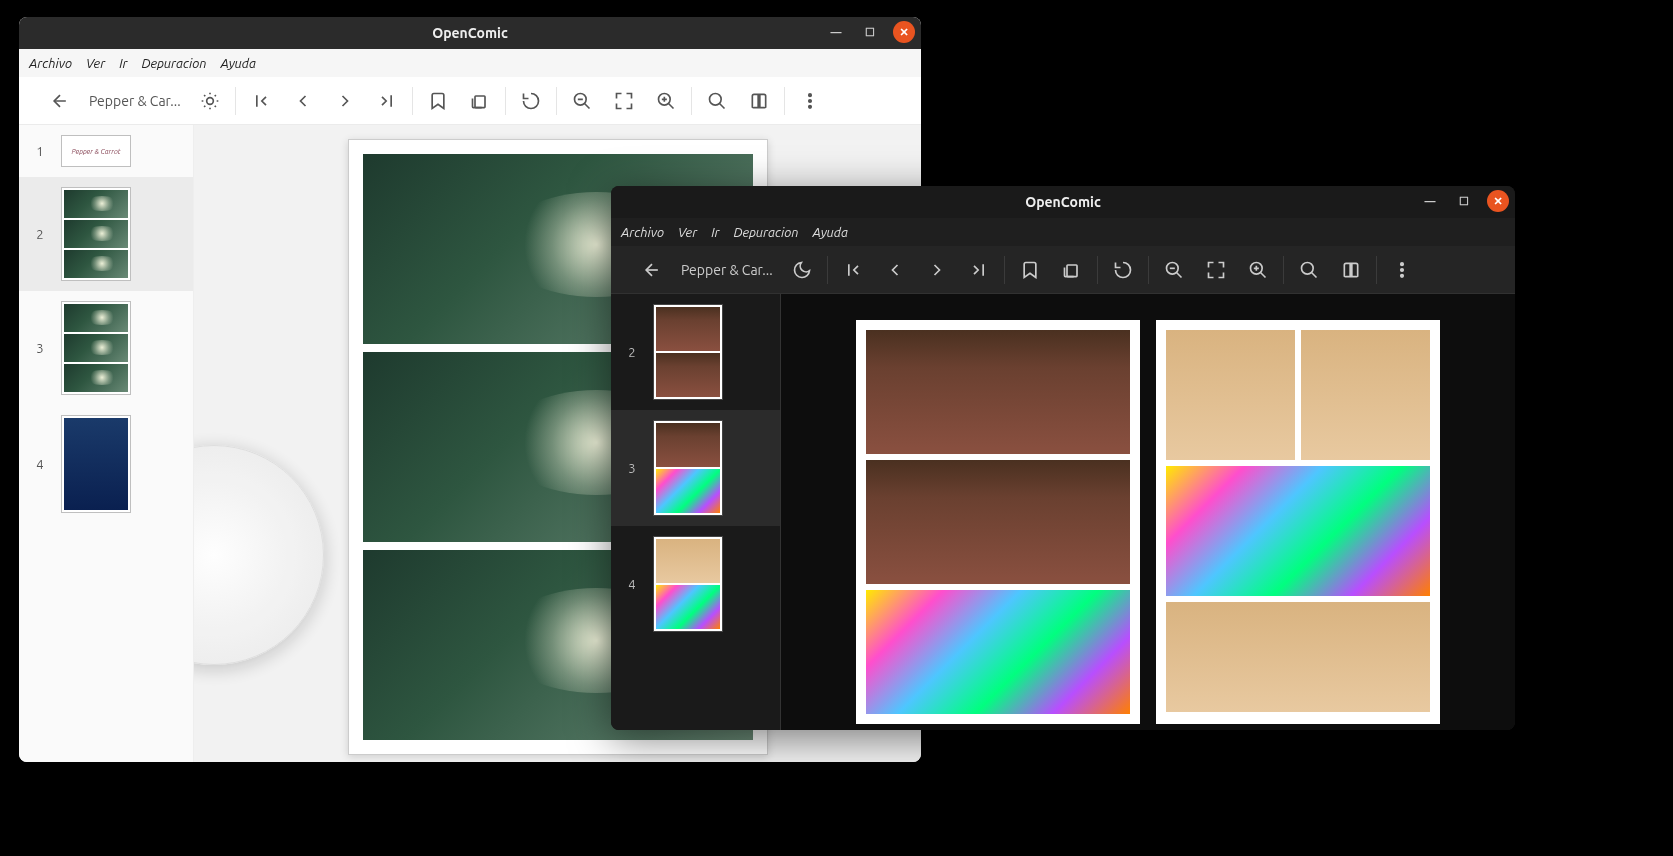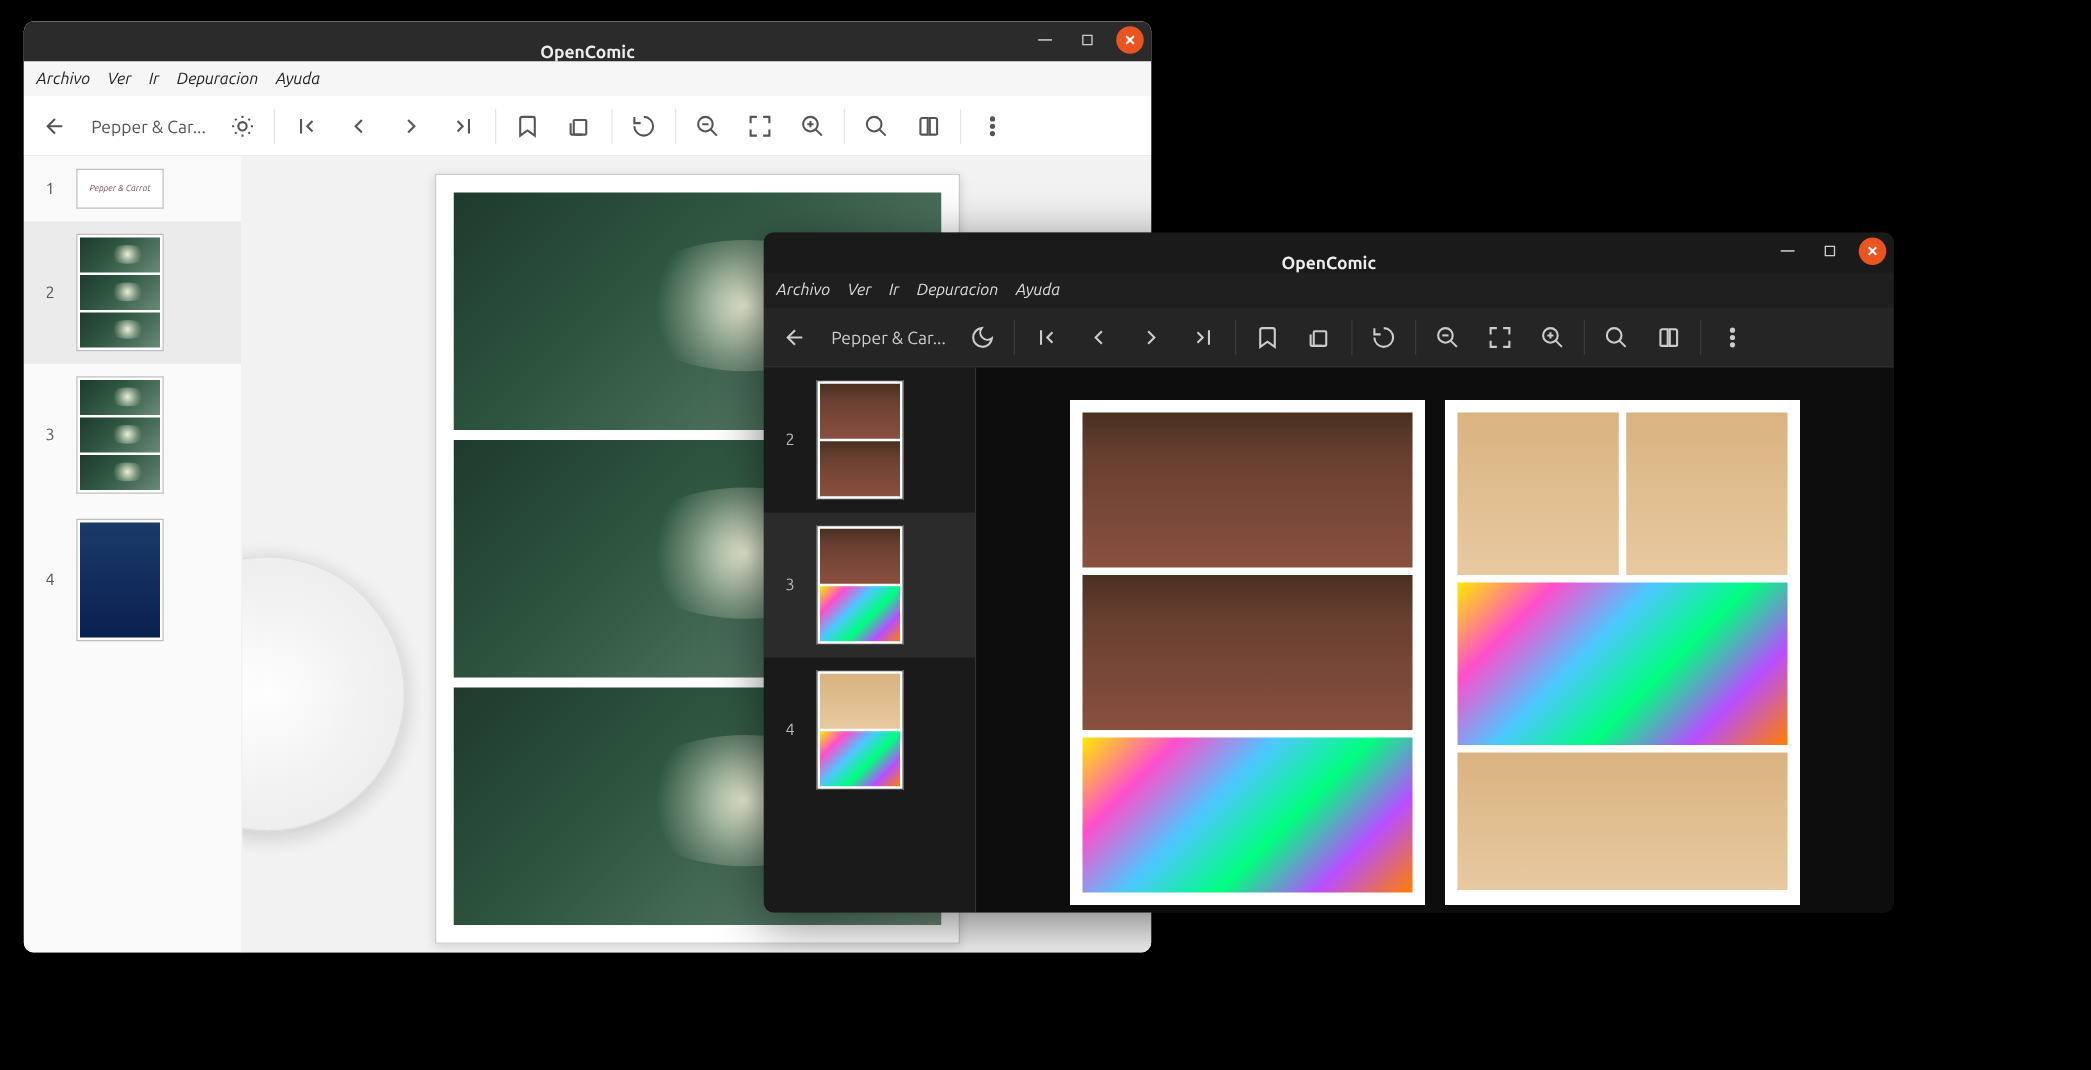--- a/index.html
+++ b/index.html
@@ -20,21 +20,21 @@
     flex-direction: column;
   }
   
   .win-light {
     left: 19px; top: 17px; width: 902px; height: 745px;
     background: #fff;
   }
   .titlebar {
     height: 32px;
     display: flex;
-    align-items: flex-end;
+    align-items: center;
     justify-content: center;
     position: relative;
     background: #2b2b2b;
     color: #eee;
     font-size: 14px;
     font-weight: 600;
   }
   .win-controls {
     position: absolute; right: 6px; top: 4px;
     display: flex; gap: 12px;
@@ -53,21 +53,21 @@
     font-size: 13px;
   }
   .win-light .menubar { background: #f6f6f6; color: #222; }
   .win-dark .menubar { background: #1f1f1f; color: #ddd; }
   .menubar span { cursor: pointer; font-style: italic; }
   .toolbar {
     height: 48px;
     display: flex;
     align-items: center;
     gap: 0;
-    padding: 0 4px;
+    padding: 0 20px;
     border-bottom: 1px solid rgba(0,0,0,0.08);
   }
   .win-light .toolbar { background: #fff; color: #555; }
   .win-dark .toolbar { background: #252525; color: #ccc; border-bottom-color: rgba(255,255,255,0.06); }
   .tb-btn {
     width: 42px; height: 42px;
     display:flex;align-items:center;justify-content:center;
     border-radius:4px;cursor:pointer;
   }
   .tb-btn svg{width:20px;height:20px;stroke:currentColor;fill:none;stroke-width:2;}

